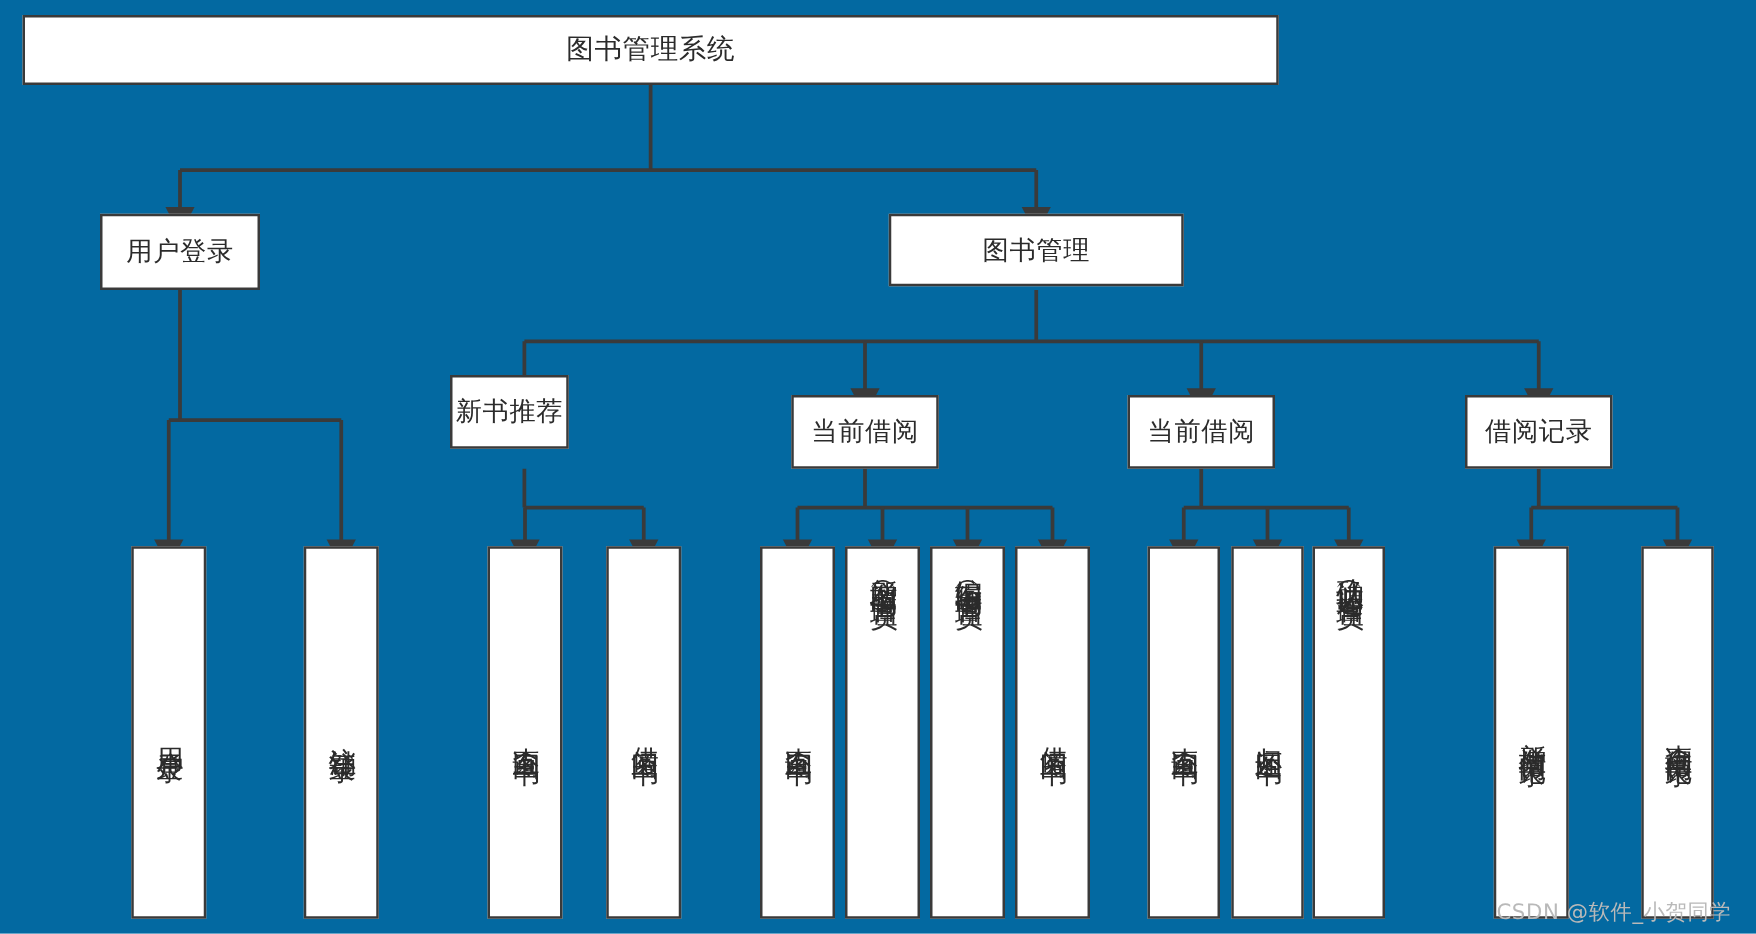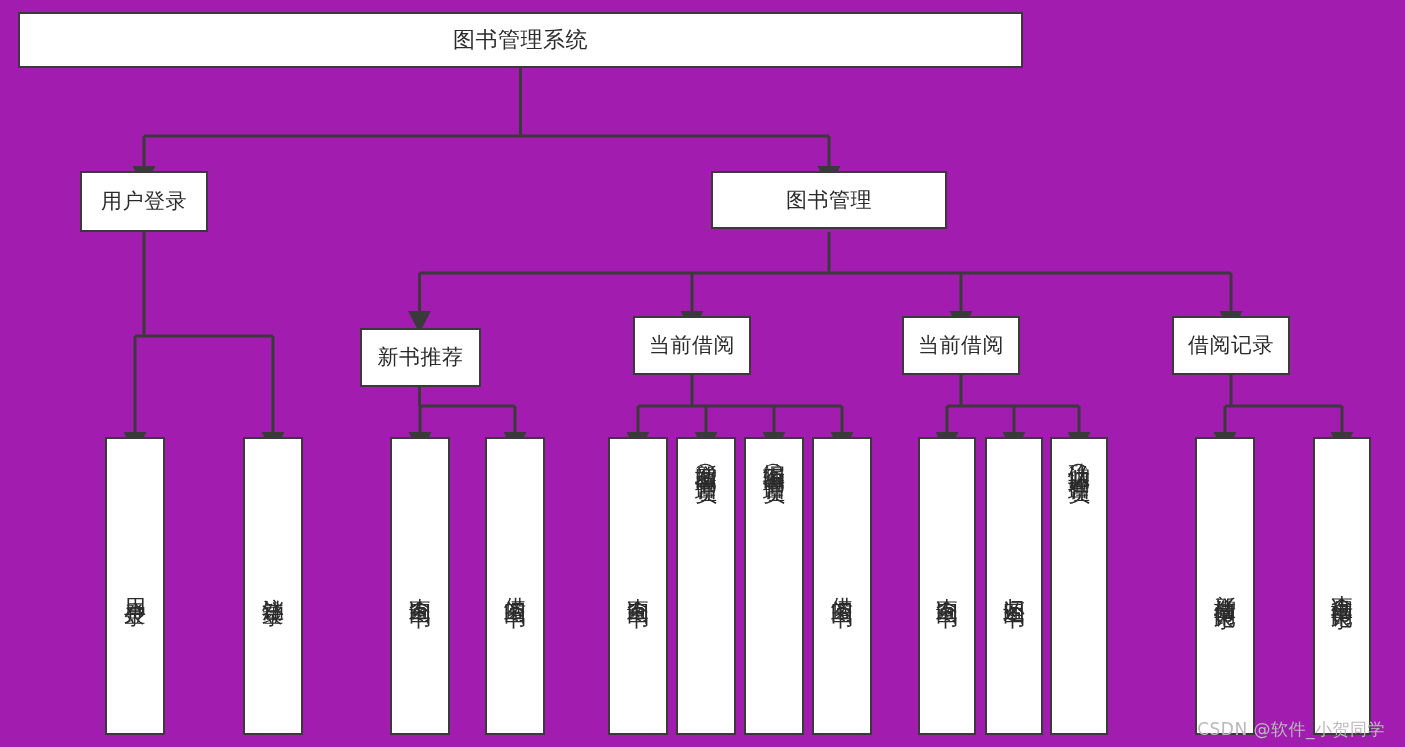--- a/index.html
+++ b/index.html
@@ -8,21 +8,21 @@
     padding: 0;
     background: #ffffff;
   }
   body {
     font-family: "DejaVu Sans", "Liberation Sans", sans-serif;
   }
   #diagram-root {
     position: relative;
     width: 1405px;
     height: 747px;
-    background: #a21caf;
+    background: #0369a1;
     overflow: hidden;
   }
   #edges-layer {
     position: absolute;
     left: 0;
     top: 0;
     width: 1405px;
     height: 747px;
     pointer-events: none;
   }
@@ -132,21 +132,21 @@
     <span class="node-label">图书管理系统</span>
   </div>
 
   <div class="node horiz" style="left: 80px; top: 171px; width: 128px; height: 61px;">
     <span class="node-label">用户登录</span>
   </div>
   <div class="node horiz" style="left: 711px; top: 171px; width: 236px; height: 58px;">
     <span class="node-label">图书管理</span>
   </div>
 
-  <div class="node horiz" style="left: 360px; top: 328px; width: 121px; height: 59px;">
+  <div class="node horiz" style="left: 360px; top: 300px; width: 95px; height: 59px;">
     <span class="node-label">新书推荐</span>
   </div>
   <div class="node horiz" style="left: 633px; top: 316px; width: 118px; height: 59px;">
     <span class="node-label">当前借阅</span>
   </div>
   <div class="node horiz" style="left: 902px; top: 316px; width: 118px; height: 59px;">
     <span class="node-label">当前借阅</span>
   </div>
   <div class="node horiz" style="left: 1172px; top: 316px; width: 118px; height: 59px; justify-content: center;">
     <span class="node-label">借阅记录</span>

